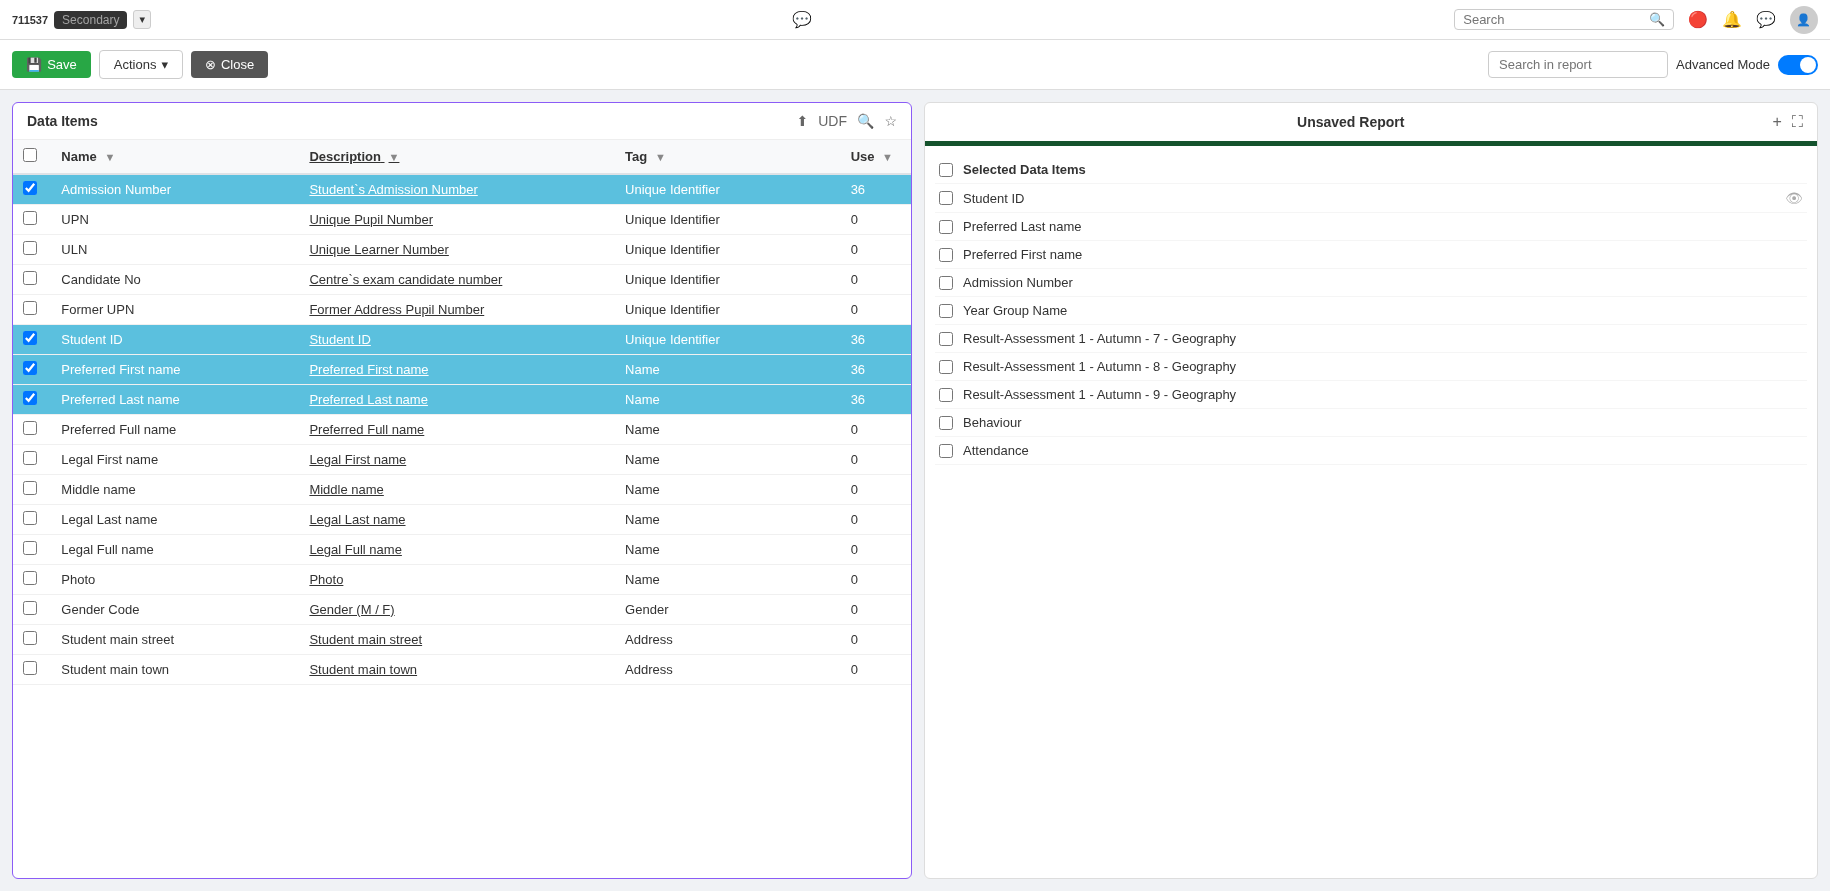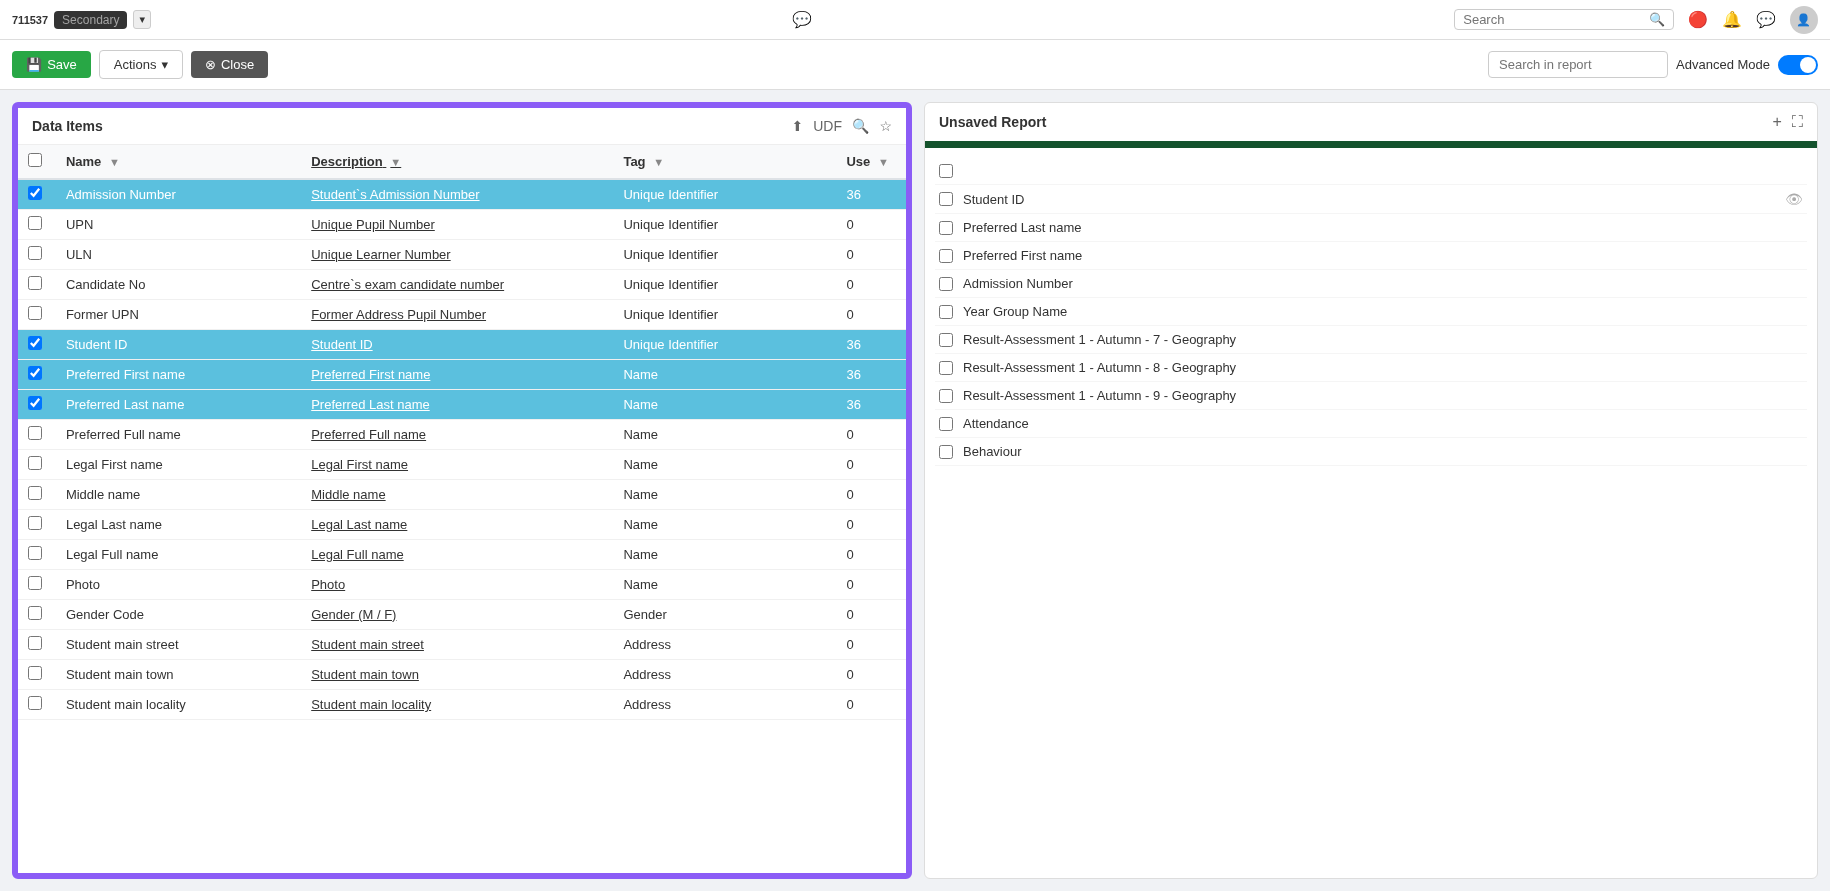--- a/index.html
+++ b/index.html
@@ -67,21 +67,21 @@
       width: 16px; height: 16px; background: #fff; border-radius: 50%;
     }
 
     
     .main-content {
       display: flex; gap: 12px; padding: 12px; height: calc(100vh - 90px);
     }
 
     
     .left-panel {
-      background: #fff; border: 6px solid #8b5cf6; border-radius: 6px;
+      background: #fff; border: 1px solid #8b5cf6; border-radius: 6px;
       flex: 0 0 900px; display: flex; flex-direction: column; overflow: hidden;
     }
     .panel-header {
       display: flex; align-items: center; padding: 10px 14px;
       border-bottom: 1px solid #eee; gap: 10px;
     }
     .panel-title { font-size: 14px; font-weight: bold; flex: 1; }
     .panel-icon-btn { cursor: pointer; color: #666; font-size: 14px; }
 
     
@@ -99,21 +99,21 @@
     tr.selected-blue td { color: #fff; }
     .row-checkbox { width: 14px; height: 14px; cursor: pointer; }
 
     
     .right-panel {
       background: #fff; border: 1px solid #ddd; border-radius: 6px;
       flex: 1; display: flex; flex-direction: column; overflow: hidden;
     }
     .right-panel-header {
       display: flex; align-items: center; padding: 10px 14px;
-      border-bottom: 7px solid #14532d; gap: 10px;
+      border-bottom: 5px solid #14532d; gap: 10px; text-align: center;
     }
     .right-panel-title { font-size: 14px; font-weight: bold; flex: 1; }
     .right-panel-icon { cursor: pointer; color: #666; font-size: 16px; }
 
     .selected-items-list { padding: 10px; }
     .selected-item-row {
       display: flex; align-items: center; gap: 10px;
       padding: 6px 4px; border-bottom: 1px solid #f5f5f5;
     }
     .selected-item-row input[type=checkbox] { width: 14px; height: 14px; }
@@ -317,41 +317,35 @@
               <td class="col-tag">Address</td>
               <td class="col-use">0</td>
             </tr>
             <tr>
               <td class="col-cb"><input type="checkbox" class="row-checkbox" style=""></td>
               <td class="col-name">Student main town</td>
               <td class="col-desc">Student main town</td>
               <td class="col-tag">Address</td>
               <td class="col-use">0</td>
             </tr>
-            <tr>
-              <td class="col-cb"><input type="checkbox" class="row-checkbox" style=""></td>
-              <td class="col-name">Student main locality</td>
-              <td class="col-desc">Student main locality</td>
-              <td class="col-tag">Address</td>
-              <td class="col-use">0</td>
-            </tr>
           </tbody>
       </table>
     </div>
   </div>
 
   <div class="right-panel">
     <div class="right-panel-header">
       <span class="right-panel-title">Unsaved Report</span>
       <span class="right-panel-icon">+</span>
       <span class="right-panel-icon">⛶</span>
     </div>
     <div class="selected-items-list" id="selected-items-list">
     <div class="selected-item-row">
           <input type="checkbox" style="">
+          <span class="selected-item-label" style="font-weight: bold;">Selected Data Items</span>
         </div>
         <div class="selected-item-row">
           <input type="checkbox" style="">
           <span class="selected-item-label">Student ID</span>
           <span class="hidden-icon">👁</span>
         </div>
         <div class="selected-item-row">
           <input type="checkbox" style="">
           <span class="selected-item-label">Preferred Last name</span>
         </div>
@@ -374,22 +368,22 @@
         <div class="selected-item-row">
           <input type="checkbox" style="">
           <span class="selected-item-label">Result-Assessment 1 - Autumn - 8 - Geography</span>
         </div>
         <div class="selected-item-row">
           <input type="checkbox" style="">
           <span class="selected-item-label">Result-Assessment 1 - Autumn - 9 - Geography</span>
         </div>
         <div class="selected-item-row">
           <input type="checkbox" style="">
+          <span class="selected-item-label">Behaviour</span>
+        </div>
+        <div class="selected-item-row">
+          <input type="checkbox" style="">
           <span class="selected-item-label">Attendance</span>
         </div>
-        <div class="selected-item-row">
-          <input type="checkbox" style="">
-          <span class="selected-item-label">Behaviour</span>
-        </div>
       </div>
   </div>
 
 </div>
 
 </body></html>

